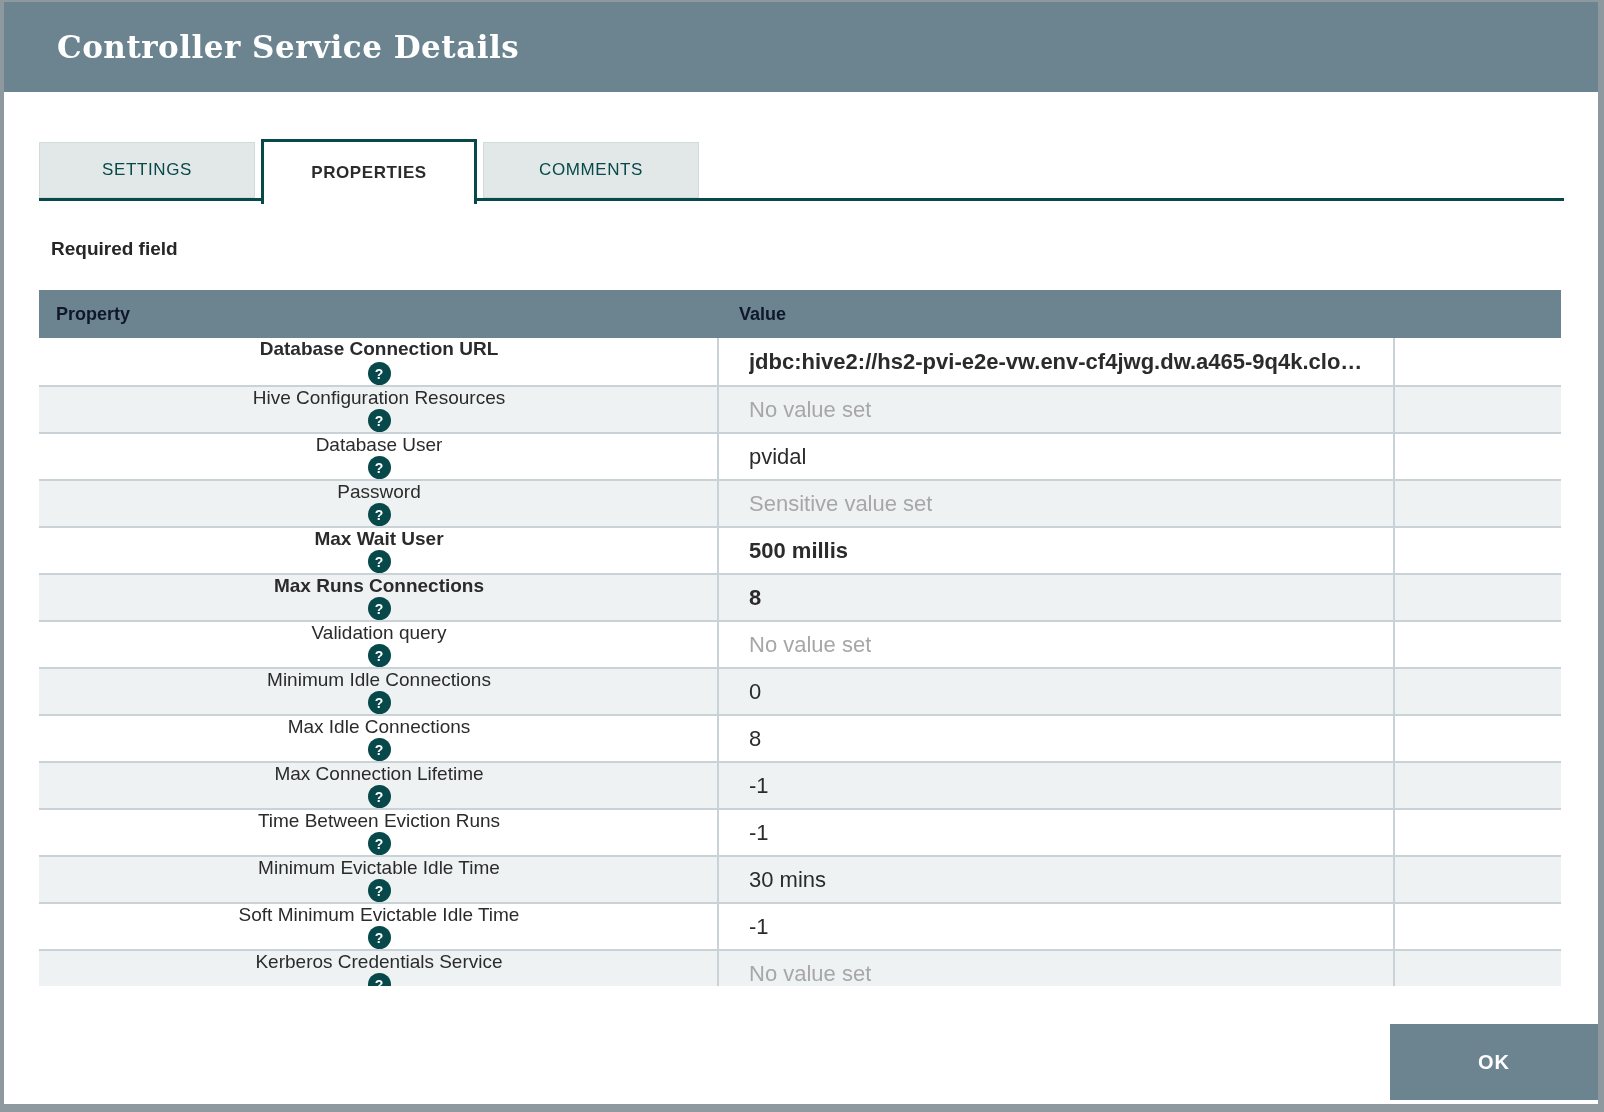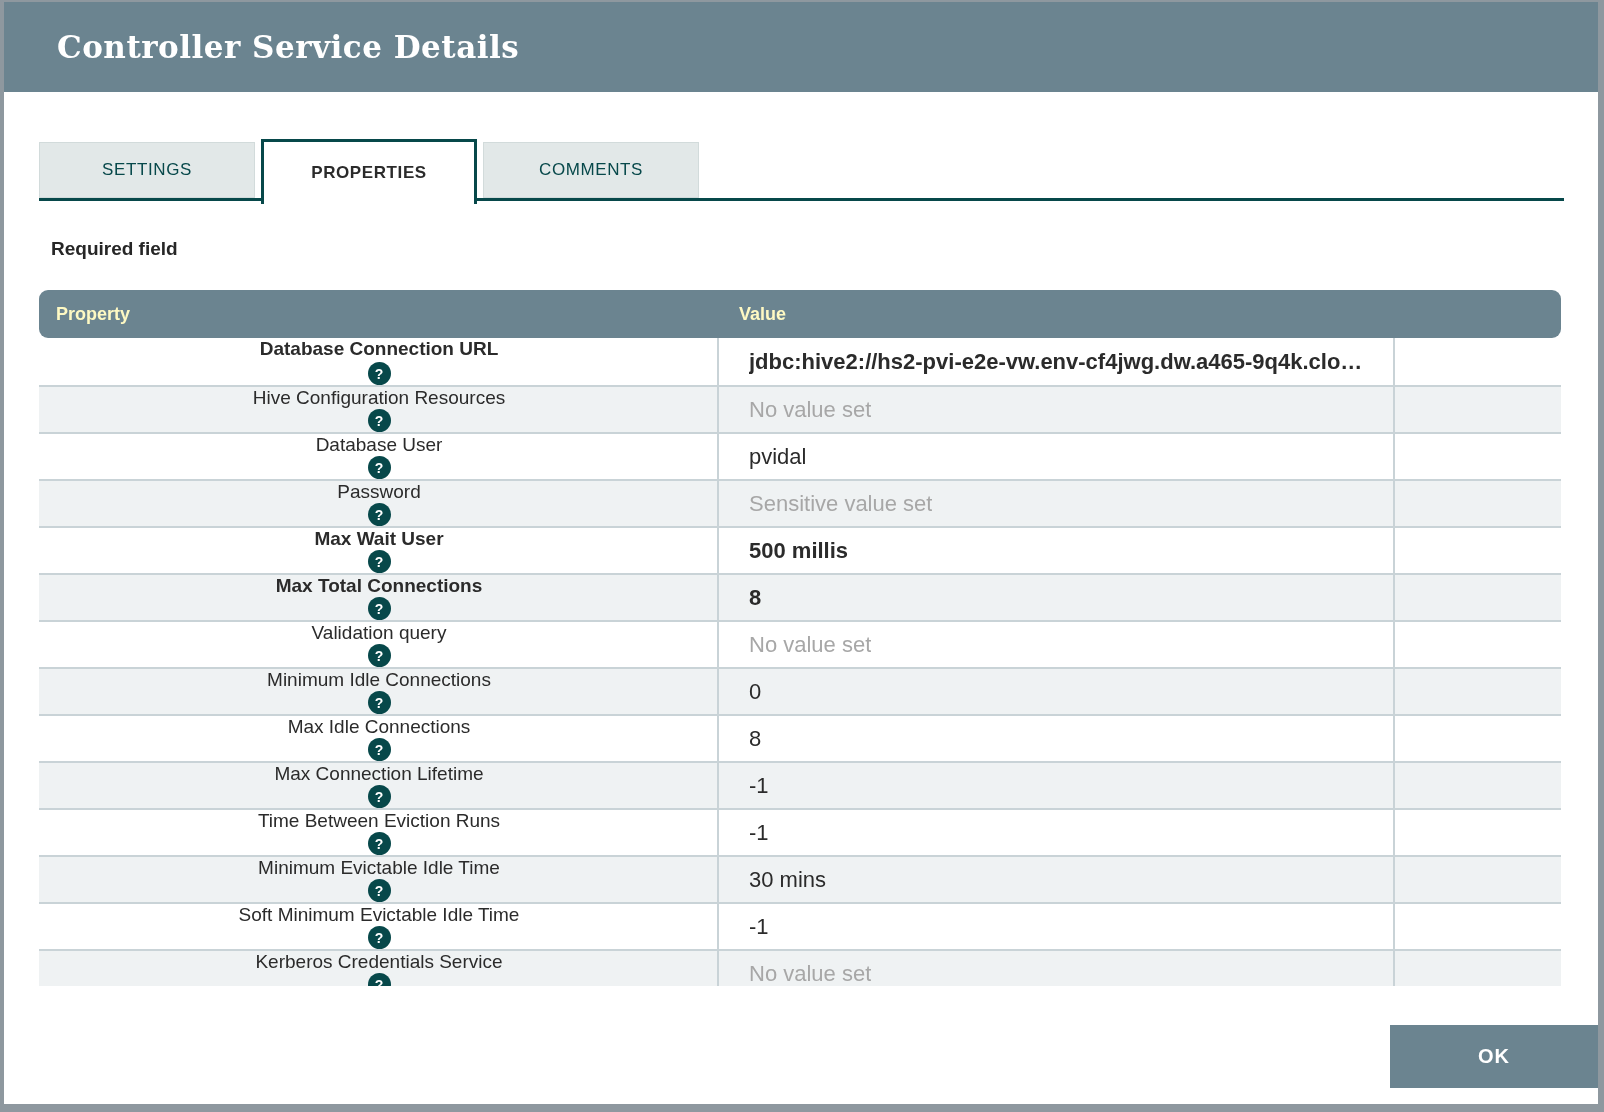--- a/index.html
+++ b/index.html
@@ -52,21 +52,21 @@
   .required-hint{
     position:absolute;left:47px;top:236px;
     font-size:19px;font-weight:700;color:#262626;
   }
   .prop-table{
     position:absolute;left:35px;top:288px;width:1522px;height:696px;
     overflow:hidden;
   }
   .thead{
     height:48px;background:var(--accent);display:flex;align-items:center;
-    color:#fef9c3;font-weight:700;font-size:18px;border-radius:9px;
+    color:#0f172a;font-weight:700;font-size:18px;
   }
   .th-prop{width:678px;padding-left:17px;}
   .th-val{padding-left:22px;}
   .trow{display:flex;height:47px;background:#ffffff;}
   .trow:nth-child(even){background:var(--alt-row);}
   .trow + .trow{border-top:2px solid var(--row-border);}
   .cell-prop{
     width:678px;display:flex;align-items:center;justify-content:space-between;
     padding:0 16px 0 18px;font-size:19px;color:var(--text);flex-direction:column;
   }
@@ -79,21 +79,21 @@
   .cell-extra{flex:1;border-left:2px solid var(--row-border);}
   .trow.required .prop-label, .trow.required .cell-val{font-weight:700;}
   .trow.unset .cell-val{color:var(--unset);}
   .help-icon{
     width:23px;height:23px;border-radius:50%;background:var(--teal);
     color:#ffffff;font-size:14px;font-weight:700;
     display:flex;align-items:center;justify-content:center;flex:none;
     cursor:default;
   }
   .ok-button{
-    position:absolute;right:0;bottom:16px;width:208px;height:63px;
+    position:absolute;right:0;bottom:4px;width:208px;height:76px;
     background:var(--accent);color:#ffffff;font-size:20px;font-weight:600;
     letter-spacing:1px;display:flex;align-items:center;justify-content:center;
     cursor:pointer;
   }
 </style>
 </head>
 <body>
 
 <div class="dialog">
 
@@ -162,21 +162,21 @@
             <span class="prop-label">Max Wait User</span>
             <span class="help-icon">?</span>
           </div>
           <div class="cell-val">
             <span>500 millis</span>
           </div>
           <div class="cell-extra"></div>
         </div>
         <div class="trow required">
           <div class="cell-prop">
-            <span class="prop-label">Max Total Connections</span>
+            <span class="prop-label">Max Runs Connections</span>
             <span class="help-icon">?</span>
           </div>
           <div class="cell-val">
             <span>8</span>
           </div>
           <div class="cell-extra"></div>
         </div>
         <div class="trow unset">
           <div class="cell-prop">
             <span class="prop-label">Validation query</span>

